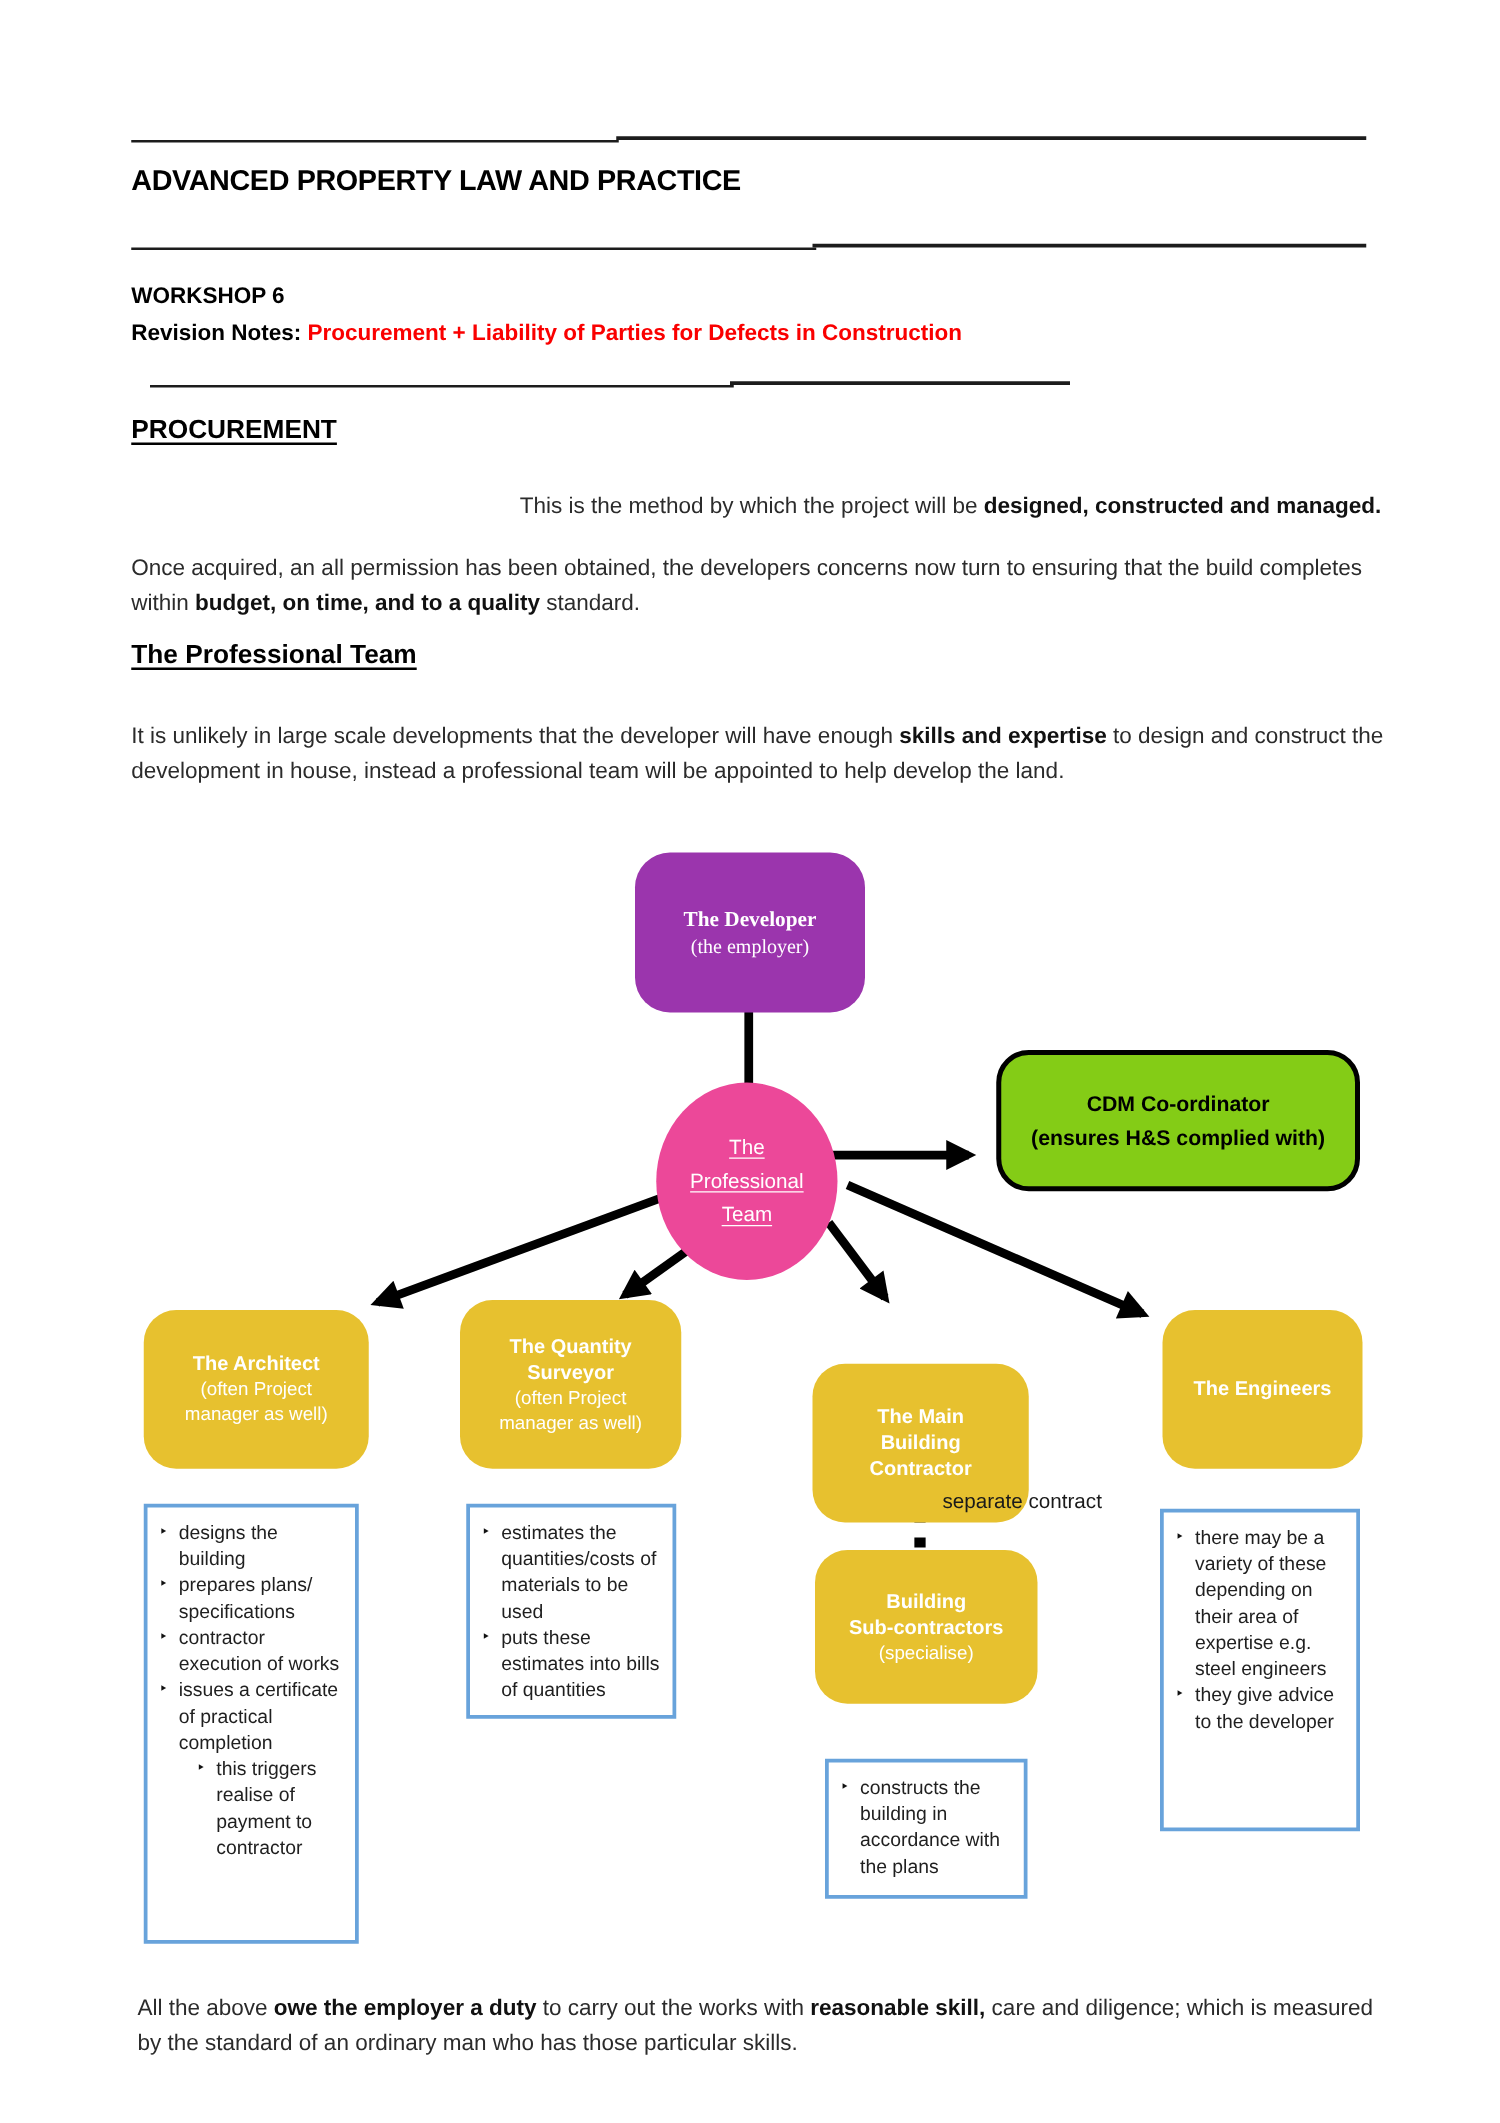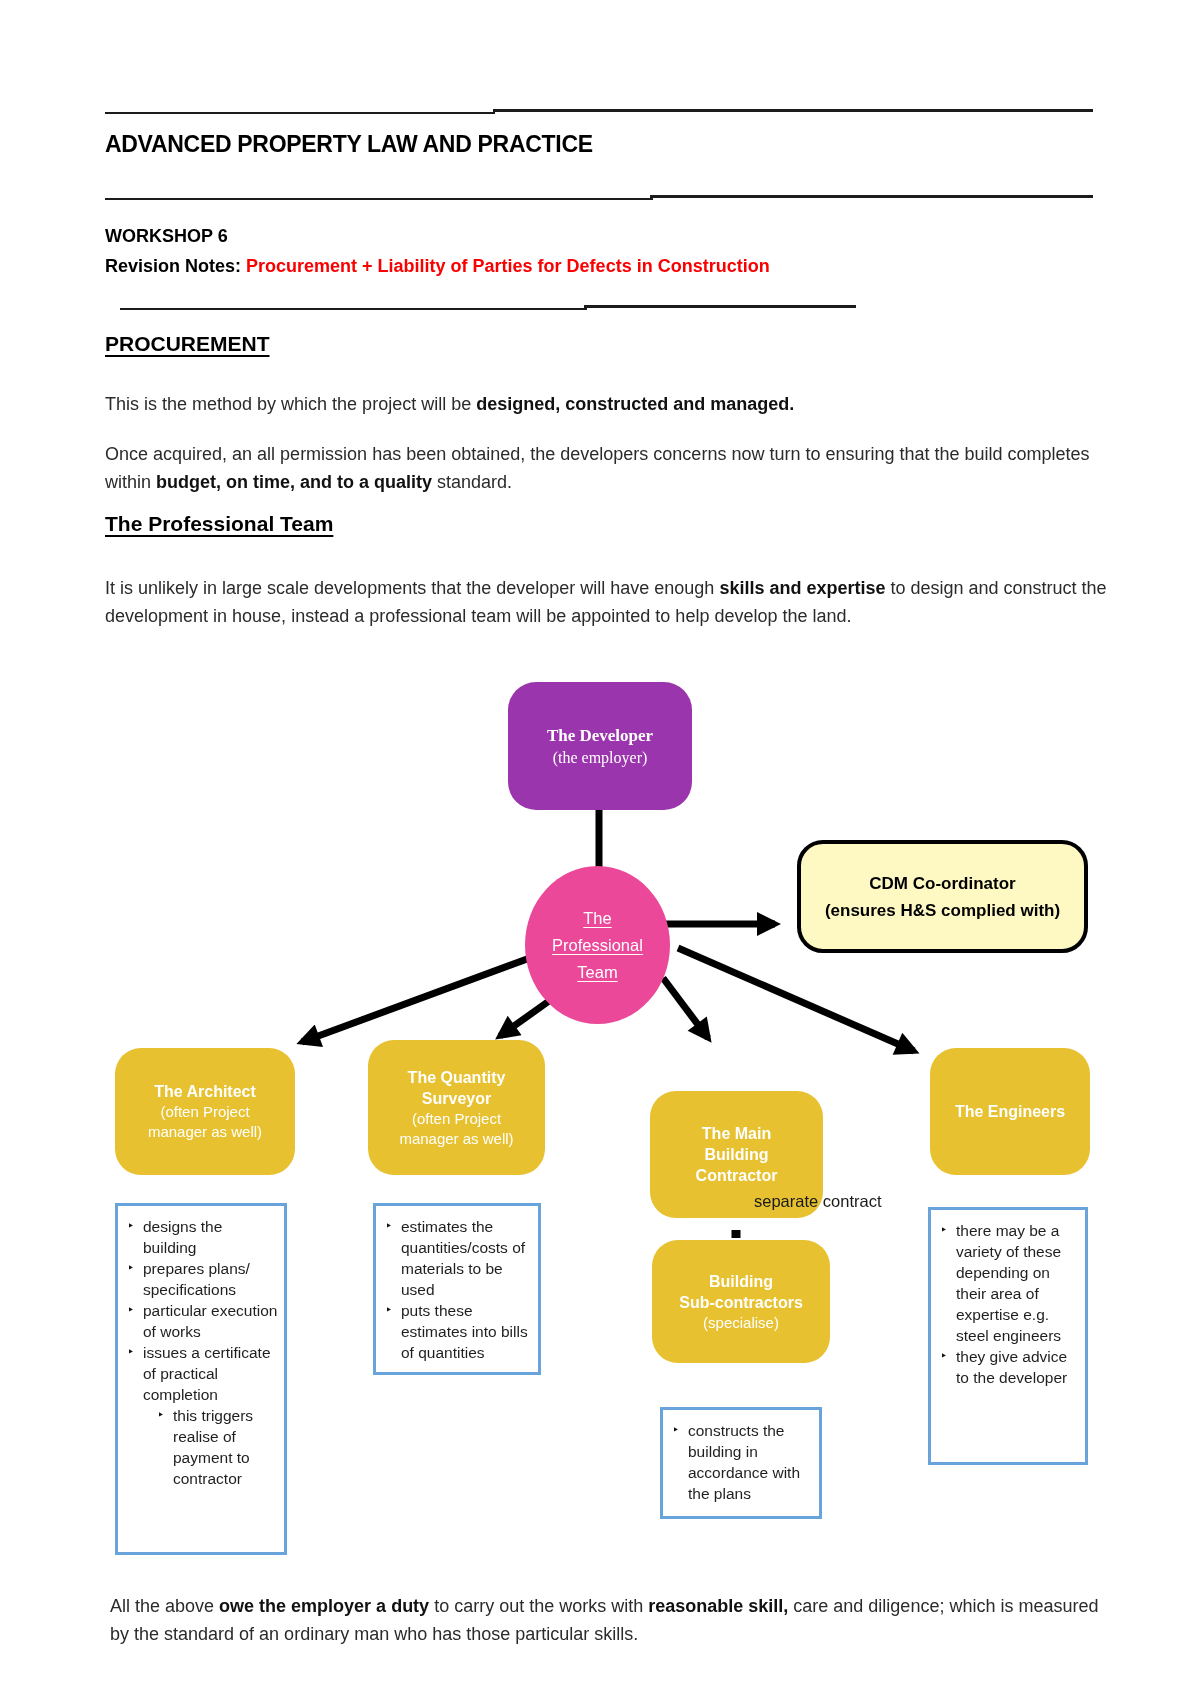--- a/index.html
+++ b/index.html
@@ -18,21 +18,21 @@
   
   .node{position:absolute;display:flex;flex-direction:column;justify-content:center;align-items:center;text-align:center;color:#fff;}
   .node .t{font-weight:bold;font-size:16px;line-height:21px;}
   .node .s{font-weight:normal;font-size:15px;line-height:20px;}
   .purple{background:#9b35ad;border-radius:28px;}
   .purple .t{font-size:17px;line-height:23px;}
   .purple .s{font-size:16px;line-height:22px;}
   .orange{background:#ec4899;border-radius:50%;}
   .orange .u{display:block;font-size:16.5px;line-height:27px;text-decoration:underline;text-underline-offset:3px;}
   .yellow{background:#e7c12f;border-radius:26px;}
-  .cdm{background:#fef9c3;border:4px solid #000;border-radius:26px;color:#000;}
+  .cdm{background:#84cc16;border:4px solid #000;border-radius:26px;color:#000;}
   .cdm .t{font-size:17px;line-height:27px;font-weight:bold;}
   .sep-label{font-size:16.5px;color:#1a1a1a;}
   
   .bluebox{position:absolute;background:#fff;border:3px solid #68a3db;box-sizing:border-box;
     font-size:15.5px;line-height:21px;color:#1f1f1f;padding:10px 6px 6px 8px;}
   .bluebox ul{list-style:none;margin:0;padding:0;}
   .bluebox li{position:relative;padding-left:17px;margin:0;}
   .bluebox li::before{content:"‣";position:absolute;left:2px;top:-1px;font-size:15px;color:#111;}
   .bluebox ul ul{margin-left:30px;}
   .bluebox ul ul li::before{content:"‣";}
@@ -52,21 +52,21 @@
   <div class="rule" style="left:650px;top:195px;width:443px;height:3px;"></div>
 
   <div class="abs h-sub" style="left:105px;top:222px;">WORKSHOP 6</div>
   <div class="abs h-sub" style="left:105px;top:252px;"><span>Revision Notes: </span><span class="red">Procurement + Liability of Parties for Defects in Construction</span></div>
 
   <div class="rule" style="left:120px;top:308px;width:467px;height:2px;"></div>
   <div class="rule" style="left:584px;top:305px;width:272px;height:3px;"></div>
 
   <div class="abs h-section" style="left:105px;top:332px;">PROCUREMENT</div>
 
-  <div class="abs body-text" style="left:105px;top:390px;"><span>This is the method by which the project will be </span><b>designed, constructed and managed.</b></div>
+  <div class="abs body-text" style="left:105px;top:390px;text-align:right;"><span>This is the method by which the project will be </span><b>designed, constructed and managed.</b></div>
 
   <div class="abs body-text" style="left:105px;top:440px;"><span>Once acquired, an all permission has been obtained, the developers concerns now turn to ensuring that the build completes within </span><b>budget, on time, and to a quality</b><span> standard.</span></div>
 
   <div class="abs h-section" style="left:105px;top:512px;">The Professional Team</div>
 
   <div class="abs body-text" style="left:105px;top:574px;width:1005px;"><span>It is unlikely in large scale developments that the developer will have enough </span><b>skills and expertise</b><span> to design and construct the development in house, instead a professional team will be appointed to help develop the land.</span></div>
 
   <svg class="connectors" width="1200" height="1698" viewBox="0 0 1200 1698">
     <defs>
       <marker id="ah" viewBox="0 0 12 12" refX="9" refY="6" markerWidth="26" markerHeight="24" orient="auto" markerUnits="userSpaceOnUse">
@@ -124,21 +124,21 @@
   <div class="node yellow" style="left:652px;top:1240px;width:178px;height:123px;">
     <div class="t">Building</div>
     <div class="t">Sub-contractors</div>
     <div class="s">(specialise)</div>
   </div>
 
   <div class="bluebox" style="left:115px;top:1203px;width:172px;height:352px;">
     <ul>
       <li>designs the building</li>
       <li>prepares plans/ specifications</li>
-      <li>particular execution of works</li>
+      <li>contractor execution of works</li>
       <li>issues a certificate of practical completion</li>
       <ul>
         <li>this triggers realise of payment to contractor</li>
       </ul>
     </ul>
   </div>
 
   <div class="bluebox" style="left:373px;top:1203px;width:168px;height:172px;">
     <ul>
       <li>estimates the quantities/costs of materials to be used</li>

